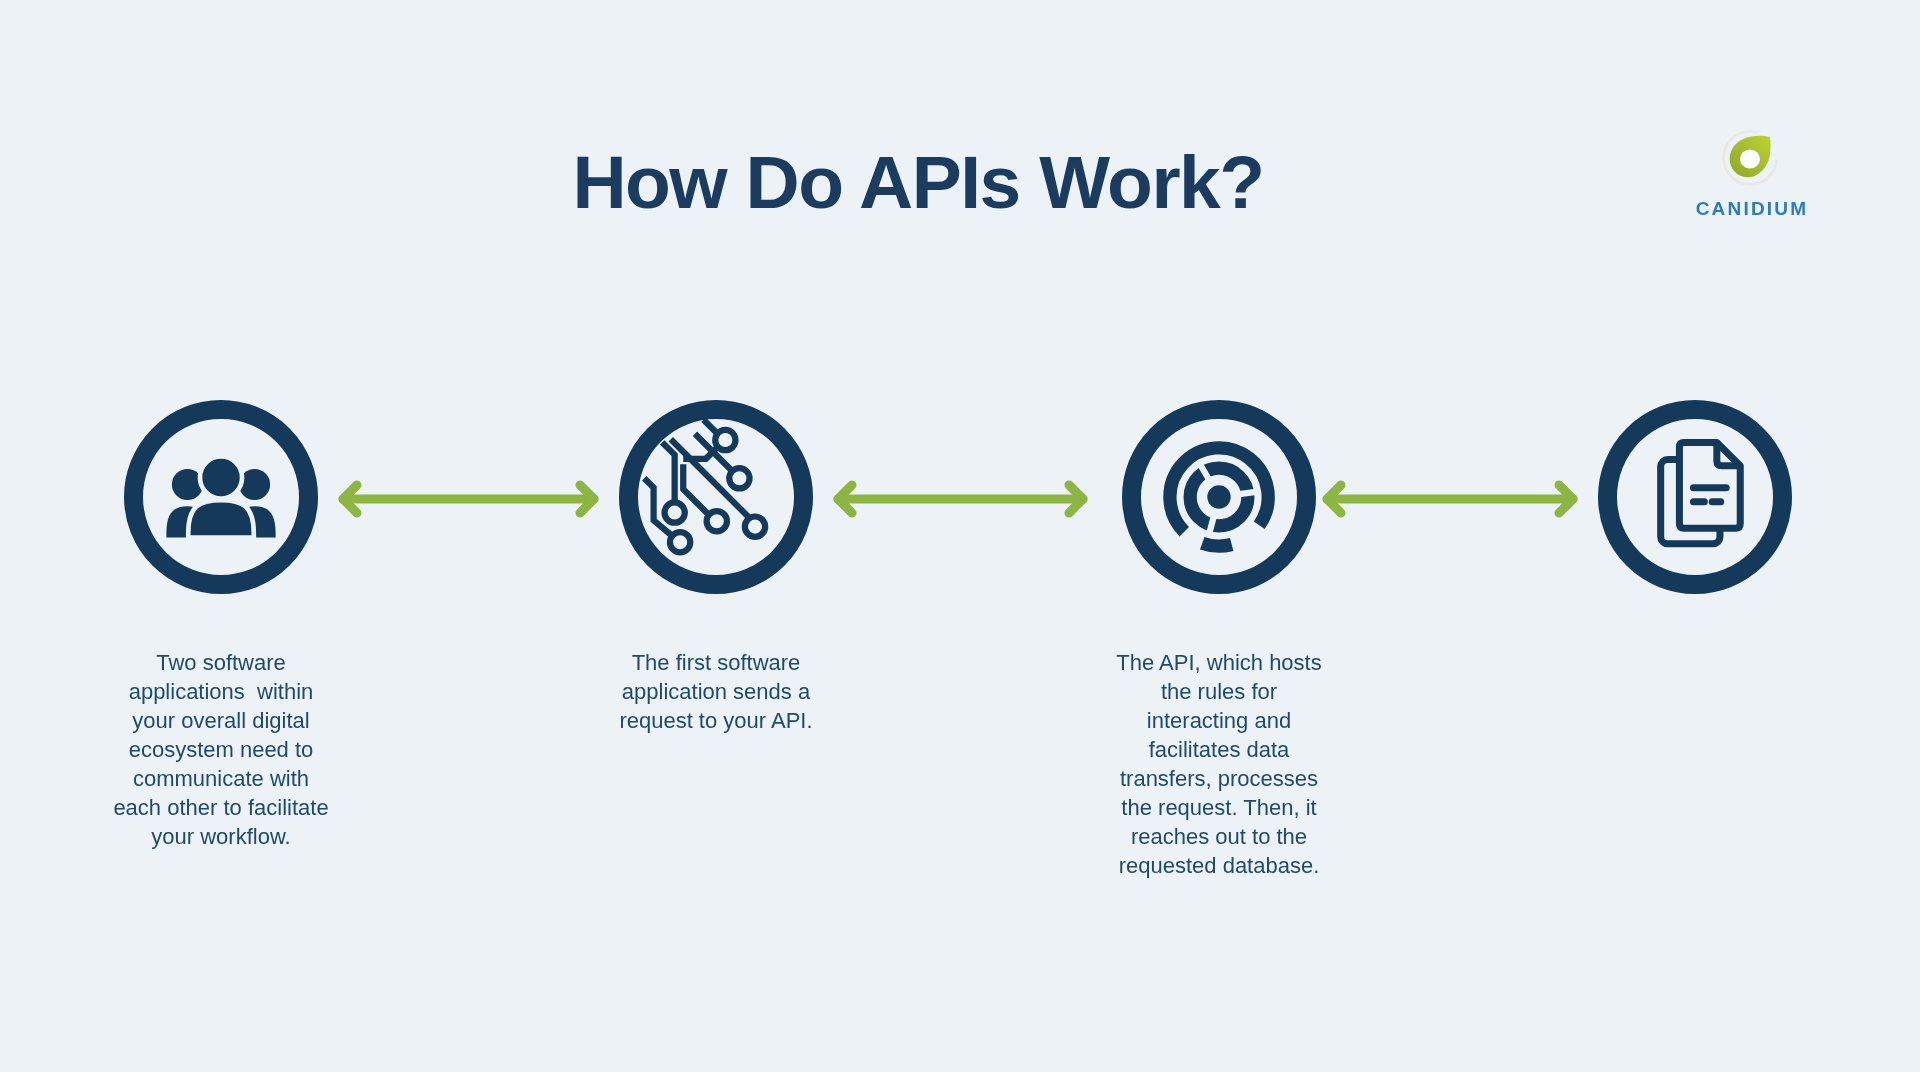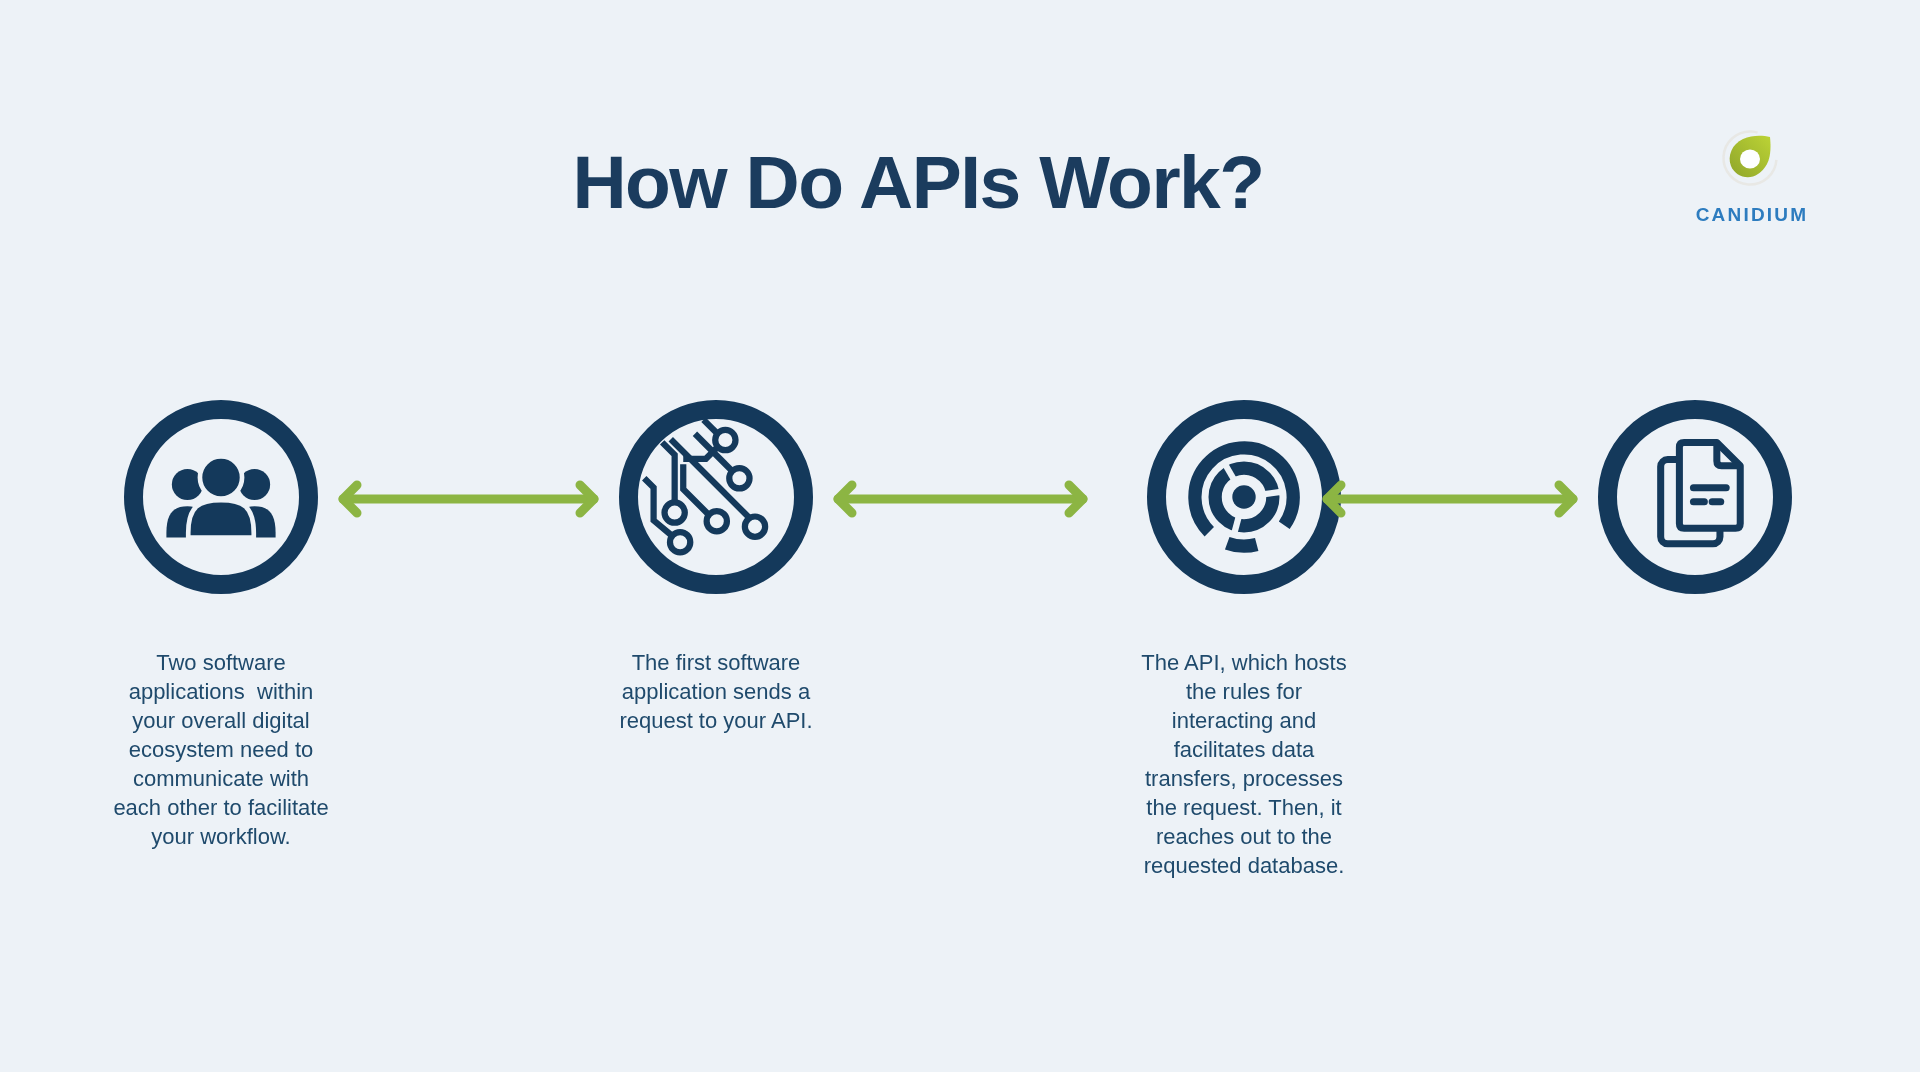--- a/index.html
+++ b/index.html
@@ -14,42 +14,42 @@
     position:absolute;top:108px;left:0;width:1836px;
     text-align:center;
     font-size:75px;font-weight:bold;letter-spacing:-1.5px;
     color:#1B3C5E;line-height:1;margin-top:37px;
   }
 
   
   .logo{position:absolute;left:1690px;top:120px;width:124px;text-align:center;}
   .logo-icon{display:block;margin:0 auto;}
   .logo-text{
-    display:block;margin-top:6px;
+    display:block;
     font-size:19px;font-weight:600;letter-spacing:2.2px;
     color:#2D7CBF;
   }
 
   
   .step{position:absolute;width:280px;top:400px;}
   .step .ring{
     width:156px;height:156px;border:19px solid #14395B;border-radius:50%;
     margin:0 auto;display:flex;align-items:center;justify-content:center;
     background:transparent;
   }
   .step .ring svg{display:block;}
   .caption{
     position:absolute;top:248px;left:10px;width:260px;
     text-align:center;color:#1F4A6C;
     font-size:22px;line-height:29px;
     white-space:pre-wrap;
   }
   #step1{left:81px;}
   #step2{left:576px;}
-  #step3{left:1104px;}
+  #step3{left:1079px;}
   #step4{left:1555px;}
 
   .arrow{position:absolute;top:477px;height:44px;}
   #arrow1{left:338px;}
   #arrow2{left:833px;}
   #arrow3{left:1322px;}
 
   .bottom-strip{
     position:absolute;left:0;bottom:0;width:1920px;height:8px;background:#FFFFFF;
   }

